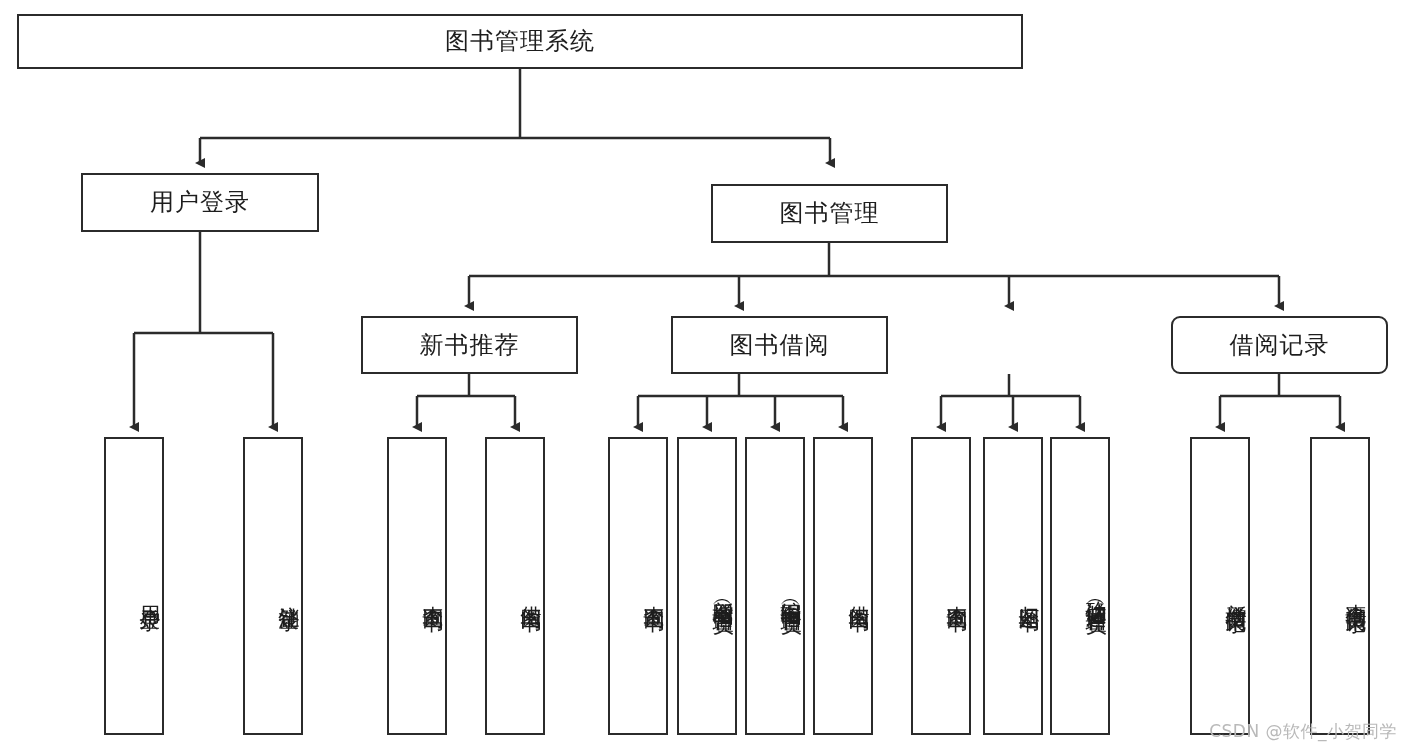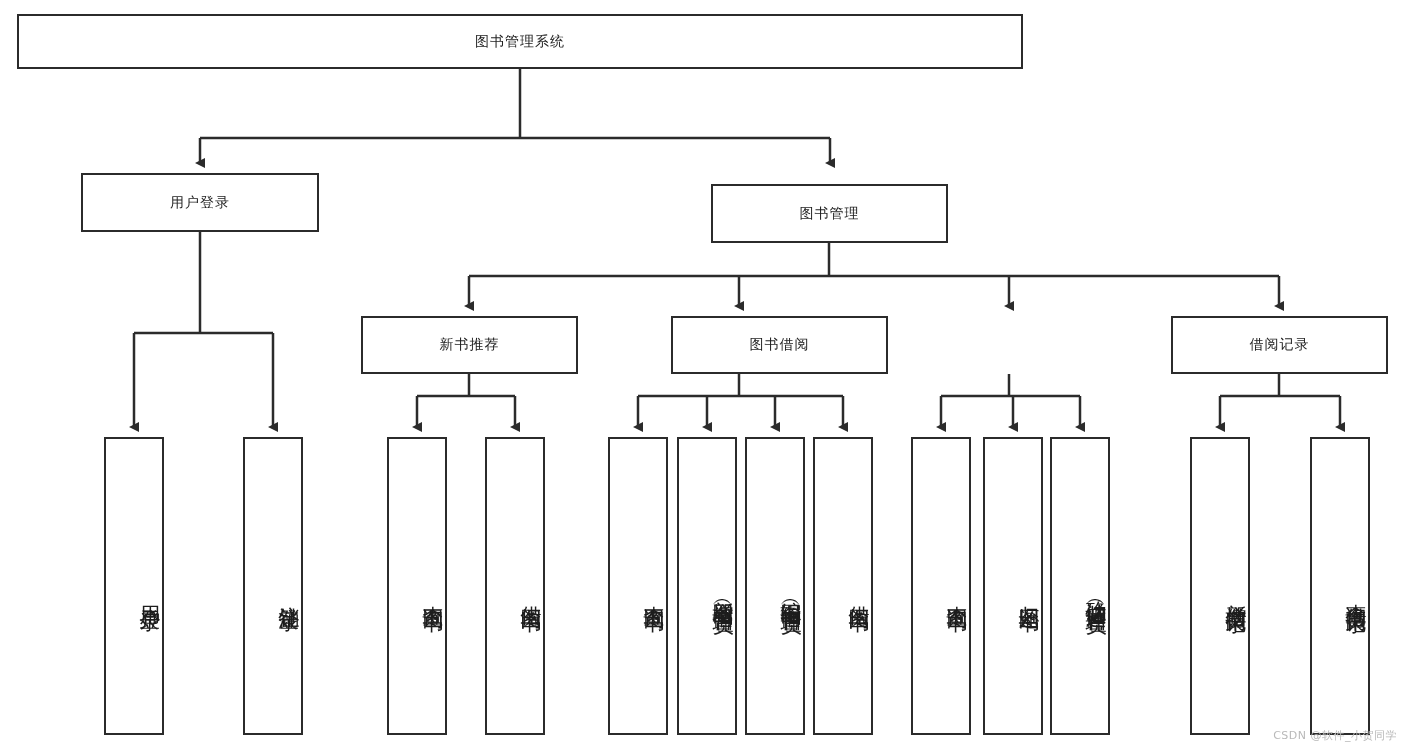--- a/index.html
+++ b/index.html
@@ -30,21 +30,21 @@
     position: absolute;
     box-sizing: border-box;
     border: 2px solid #2b2b2b;
     background: #ffffff;
     display: flex;
     align-items: center;
     justify-content: center;
     color: #1d1d1d;
   }
   .node-h {
-    font-size: 14px;
+    font-size: 24px;
     letter-spacing: 1px;
     line-height: 1.1;
     white-space: nowrap;
   }
   .node-v {
     font-size: 21px;
     letter-spacing: 1px;
     line-height: 1.16;
     writing-mode: vertical-rl;
     text-orientation: upright;
@@ -55,21 +55,21 @@
   .node-v .vlabel {
     writing-mode: vertical-rl;
     text-orientation: upright;
     white-space: nowrap;
     letter-spacing: 2px;
   }
   #watermark {
     position: absolute;
     right: 8px;
     bottom: 4px;
-    font-size: 11px;
+    font-size: 17px;
     color: #b9b9b9;
     letter-spacing: 0.5px;
     white-space: nowrap;
   }
 </style>
 </head>
 <body>
 
 <div id="diagram-root">
 
@@ -145,21 +145,21 @@
   <div class="node node-h" style="left:711px; top:184px; width:237px; height:59px;">
     <span>图书管理</span>
   </div>
 
   <div class="node node-h" style="left:361px; top:316px; width:217px; height:58px;font-family:Liberation Serif, serif;">
     <span>新书推荐</span>
   </div>
   <div class="node node-h" style="left:631px; top:316px; width:217px; height:58px;margin-left:40px;">
     <span>图书借阅</span>
   </div>
-  <div class="node node-h" style="left:1171px; top:316px; width:217px; height:58px;">
+  <div class="node node-h" style="left:1171px; top:316px; width:217px; height:58px;border-radius:9px;">
     <span>借阅记录</span>
   </div>
 
   <div class="node node-v" style="left:104px; top:437px; width:60px; height:298px;">
     <span class="vlabel">用户登录</span>
   </div>
   <div class="node node-v" style="left:243px; top:437px; width:60px; height:298px;">
     <span class="vlabel">注销登录</span>
   </div>
 

